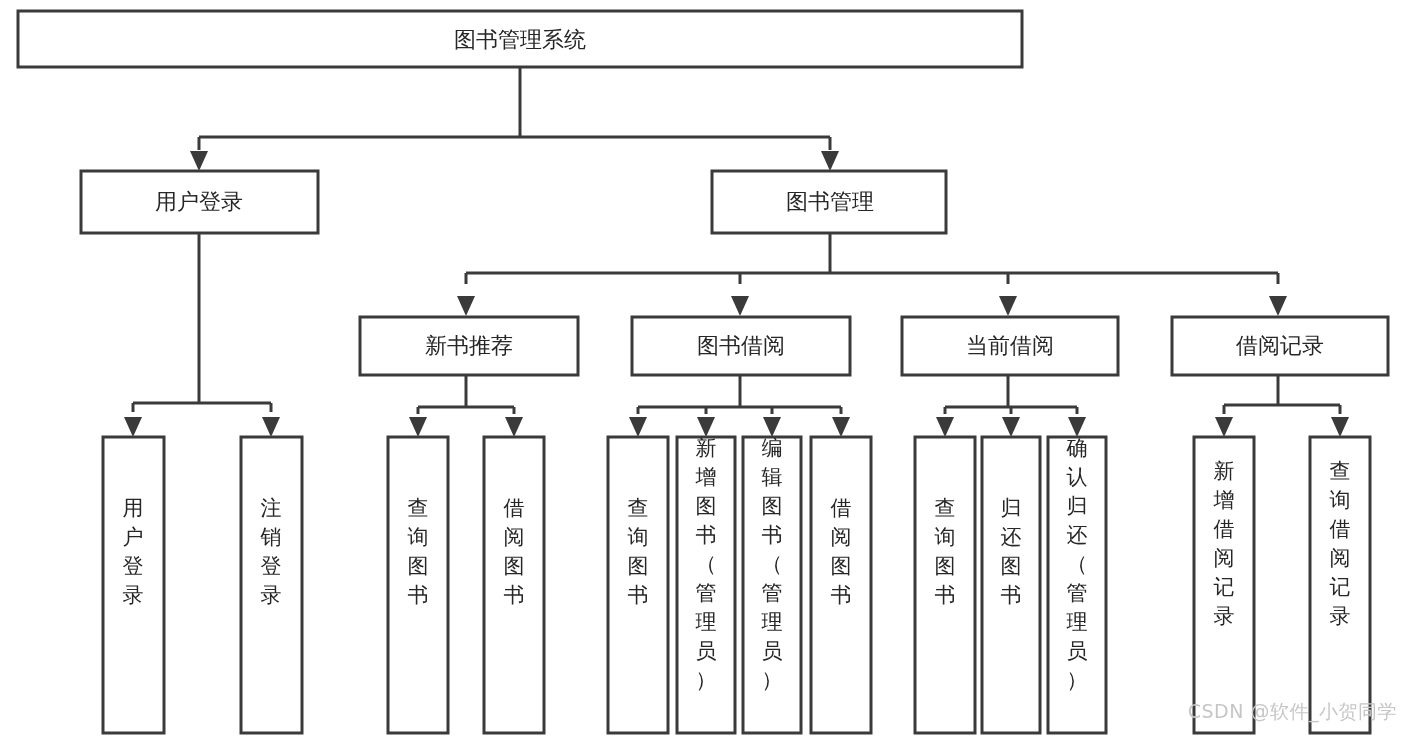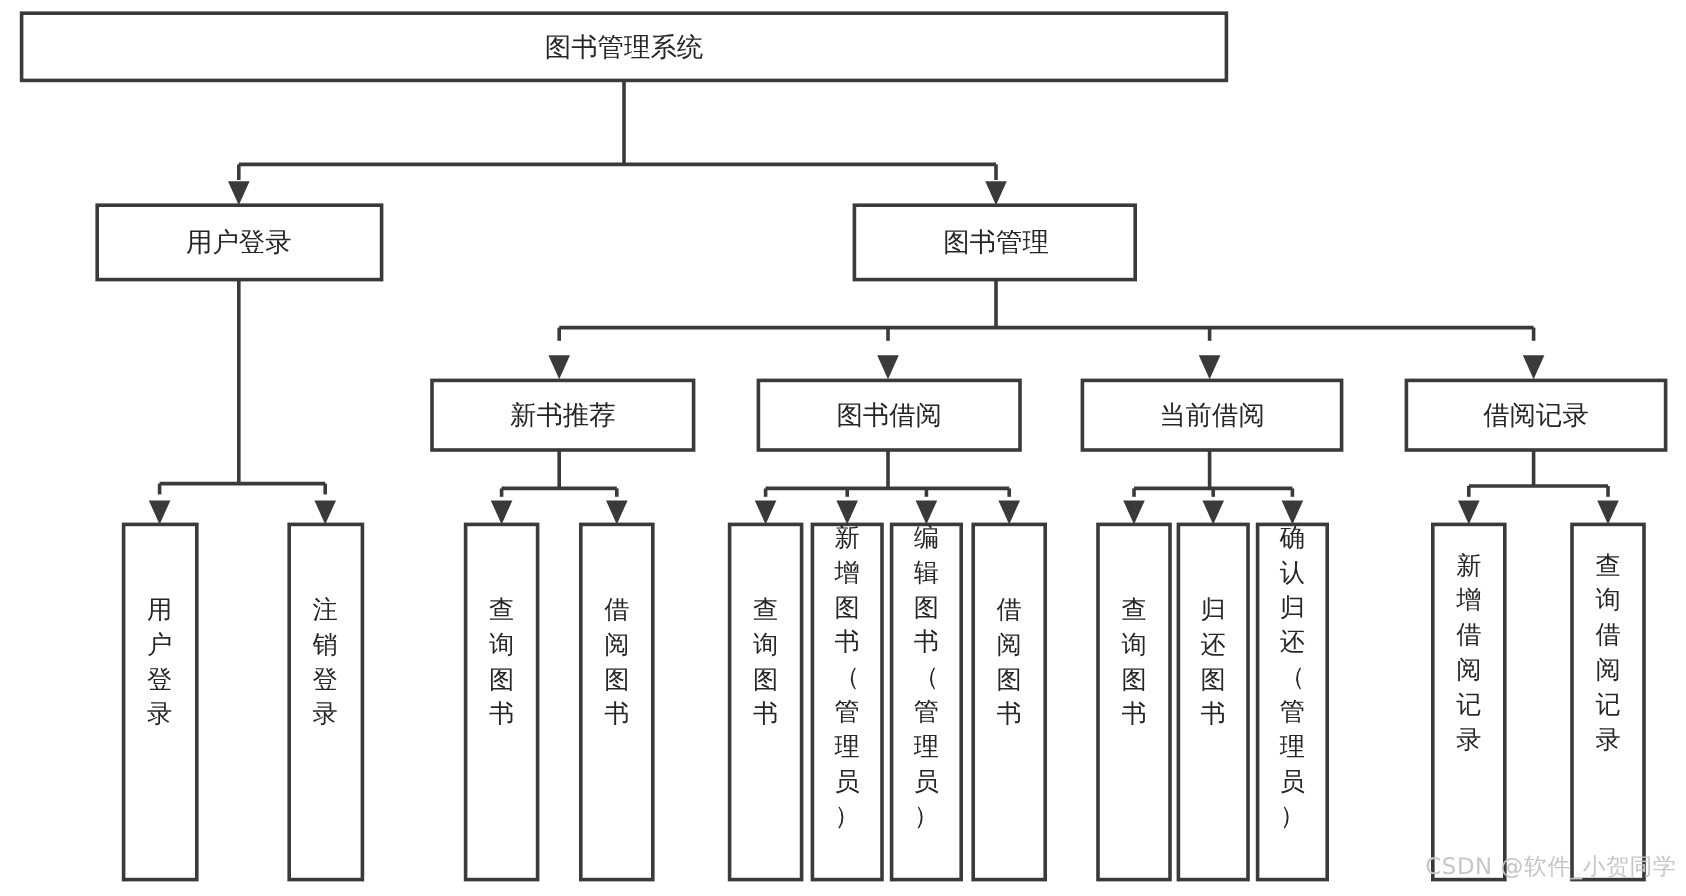--- a/index.html
+++ b/index.html
@@ -52,21 +52,21 @@
     fill: none;
     stroke-linecap: butt;
   }
   .arrow-head {
     fill: #3a3a3a;
     stroke: none;
   }
   .watermark {
     position: absolute;
     right: 8px;
-    bottom: 12px;
+    bottom: 22px;
     color: #c6c6c6;
     font-size: 19px;
     font-family: "DejaVu Sans", "Liberation Sans", sans-serif;
     white-space: nowrap;
     pointer-events: none;
     letter-spacing: 0.5px;
   }
 </style>
 </head>
 <body>

